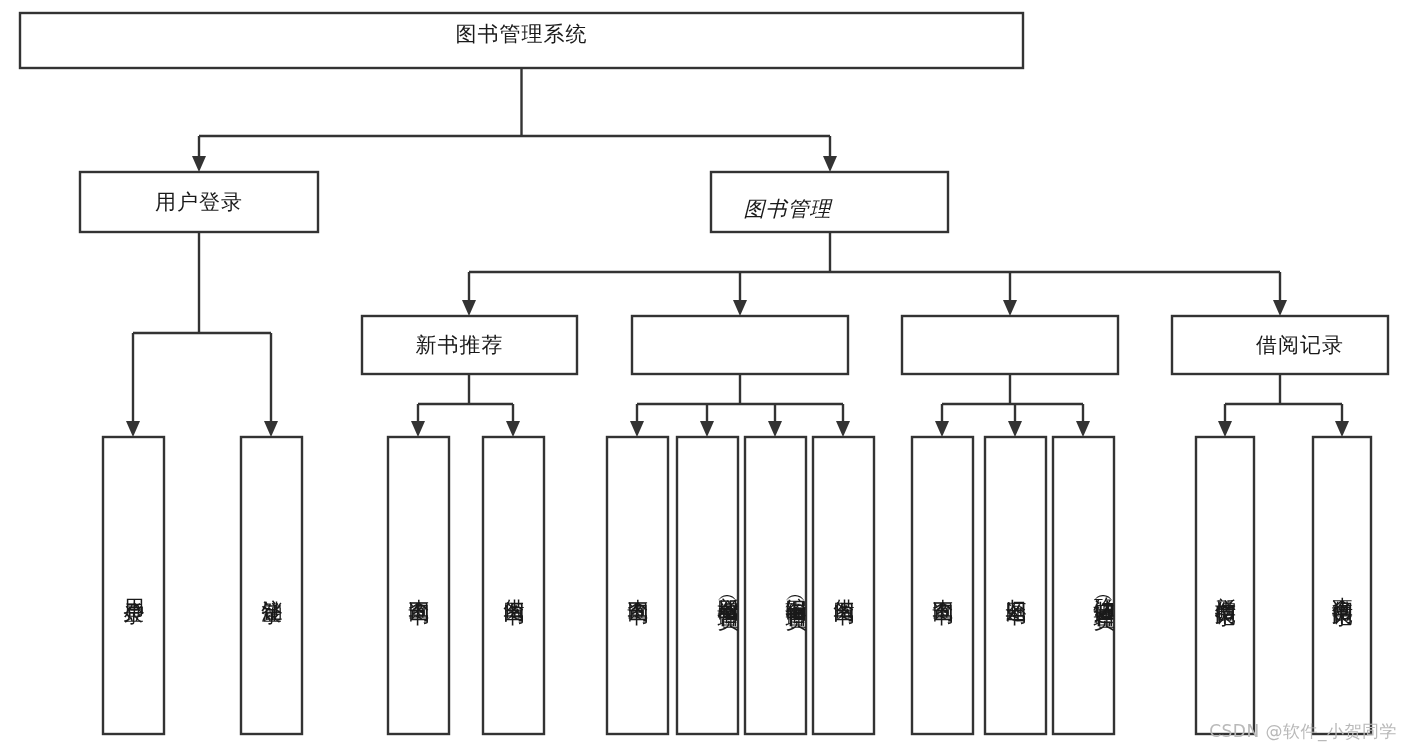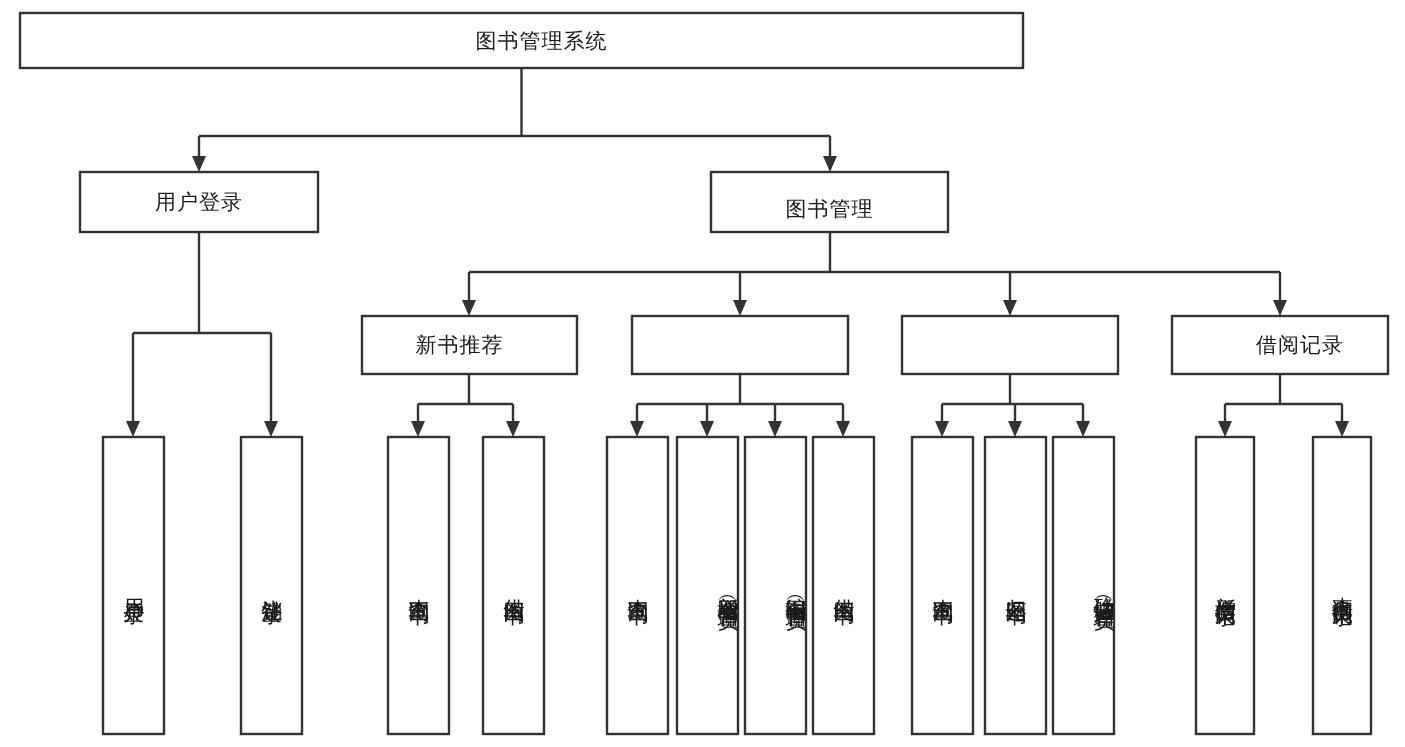--- a/index.html
+++ b/index.html
@@ -172,24 +172,24 @@
 
       <rect class="node-rect" x="912" y="437" width="61" height="297"></rect>
       <rect class="node-rect" x="985" y="437" width="61" height="297"></rect>
       <rect class="node-rect" x="1053" y="437" width="61" height="297"></rect>
 
       <rect class="node-rect" x="1196" y="437" width="58" height="297"></rect>
       <rect class="node-rect" x="1313" y="437" width="58" height="297"></rect>
     </g>
   </svg>
 
-  <div class="h-label" style="left:20px; top:13px; width:1003px; height:55px;margin-left:20px;">图书管理系统</div>
+  <div class="h-label" style="left:20px; top:6px; width:1003px; height:55px;">图书管理系统</div>
 
   <div class="h-label" style="left:80px; top:172px; width:238px; height:60px;">用户登录</div>
-  <div class="h-label" style="left:711px; top:172px; width:237px; height:73px;">图书管理</div>
+  <div class="h-label" style="left:669px; top:172px; width:237px; height:73px;font-style:italic;">图书管理</div>
 
   <div class="h-label" style="left:362px; top:316px; width:195px; height:58px;">新书推荐</div>
   <div class="h-label" style="left:1192px; top:316px; width:216px; height:58px;">借阅记录</div>
 
   <div class="vert-box" style="left:103px; top:437px; width:61px; height:297px;">用户登录</div>
   <div class="vert-box" style="left:241px; top:437px; width:61px; height:297px;">注销登录</div>
 
   <div class="vert-box" style="left:388px; top:437px; width:61px; height:297px;">查询图书</div>
   <div class="vert-box" style="left:483px; top:437px; width:61px; height:297px;">借阅图书</div>
 
@@ -198,13 +198,14 @@
   <div class="vert-box" style="left:745px; top:437px; width:61px; height:297px; align-items:flex-start; padding-top:6px; box-sizing:border-box;">编辑图书（管理员）</div>
   <div class="vert-box" style="left:813px; top:437px; width:61px; height:297px;">借阅图书</div>
 
   <div class="vert-box" style="left:912px; top:437px; width:61px; height:297px;">查询图书</div>
   <div class="vert-box" style="left:985px; top:437px; width:61px; height:297px;">归还图书</div>
   <div class="vert-box" style="left:1053px; top:437px; width:61px; height:297px; align-items:flex-start; padding-top:6px; box-sizing:border-box;">确认归还（管理员）</div>
 
   <div class="vert-box" style="left:1196px; top:437px; width:58px; height:297px;">新增借阅记录</div>
   <div class="vert-box" style="left:1313px; top:437px; width:58px; height:297px;">查询借阅记录</div>
 
+  <div id="watermark">CSDN @软件_小贺同学</div>
 </div>
 
 </body></html>

